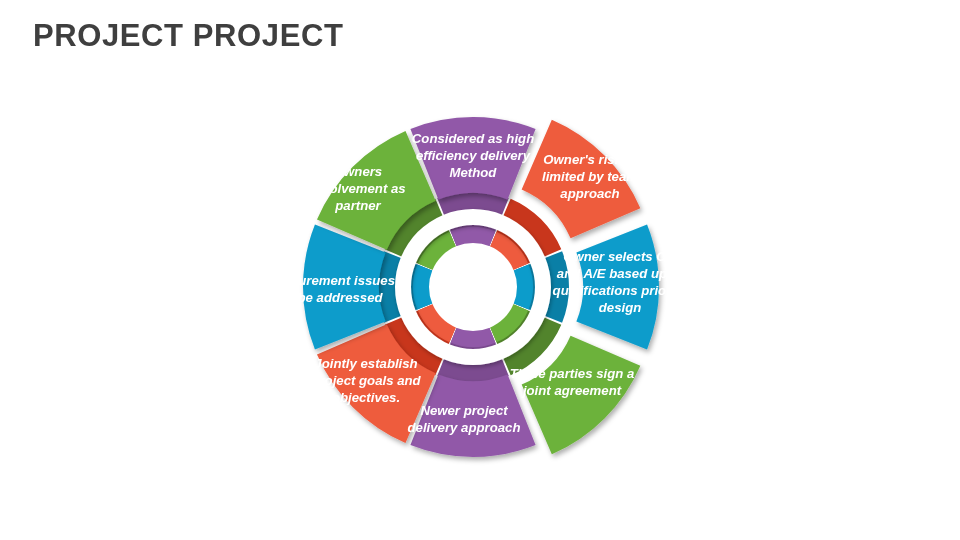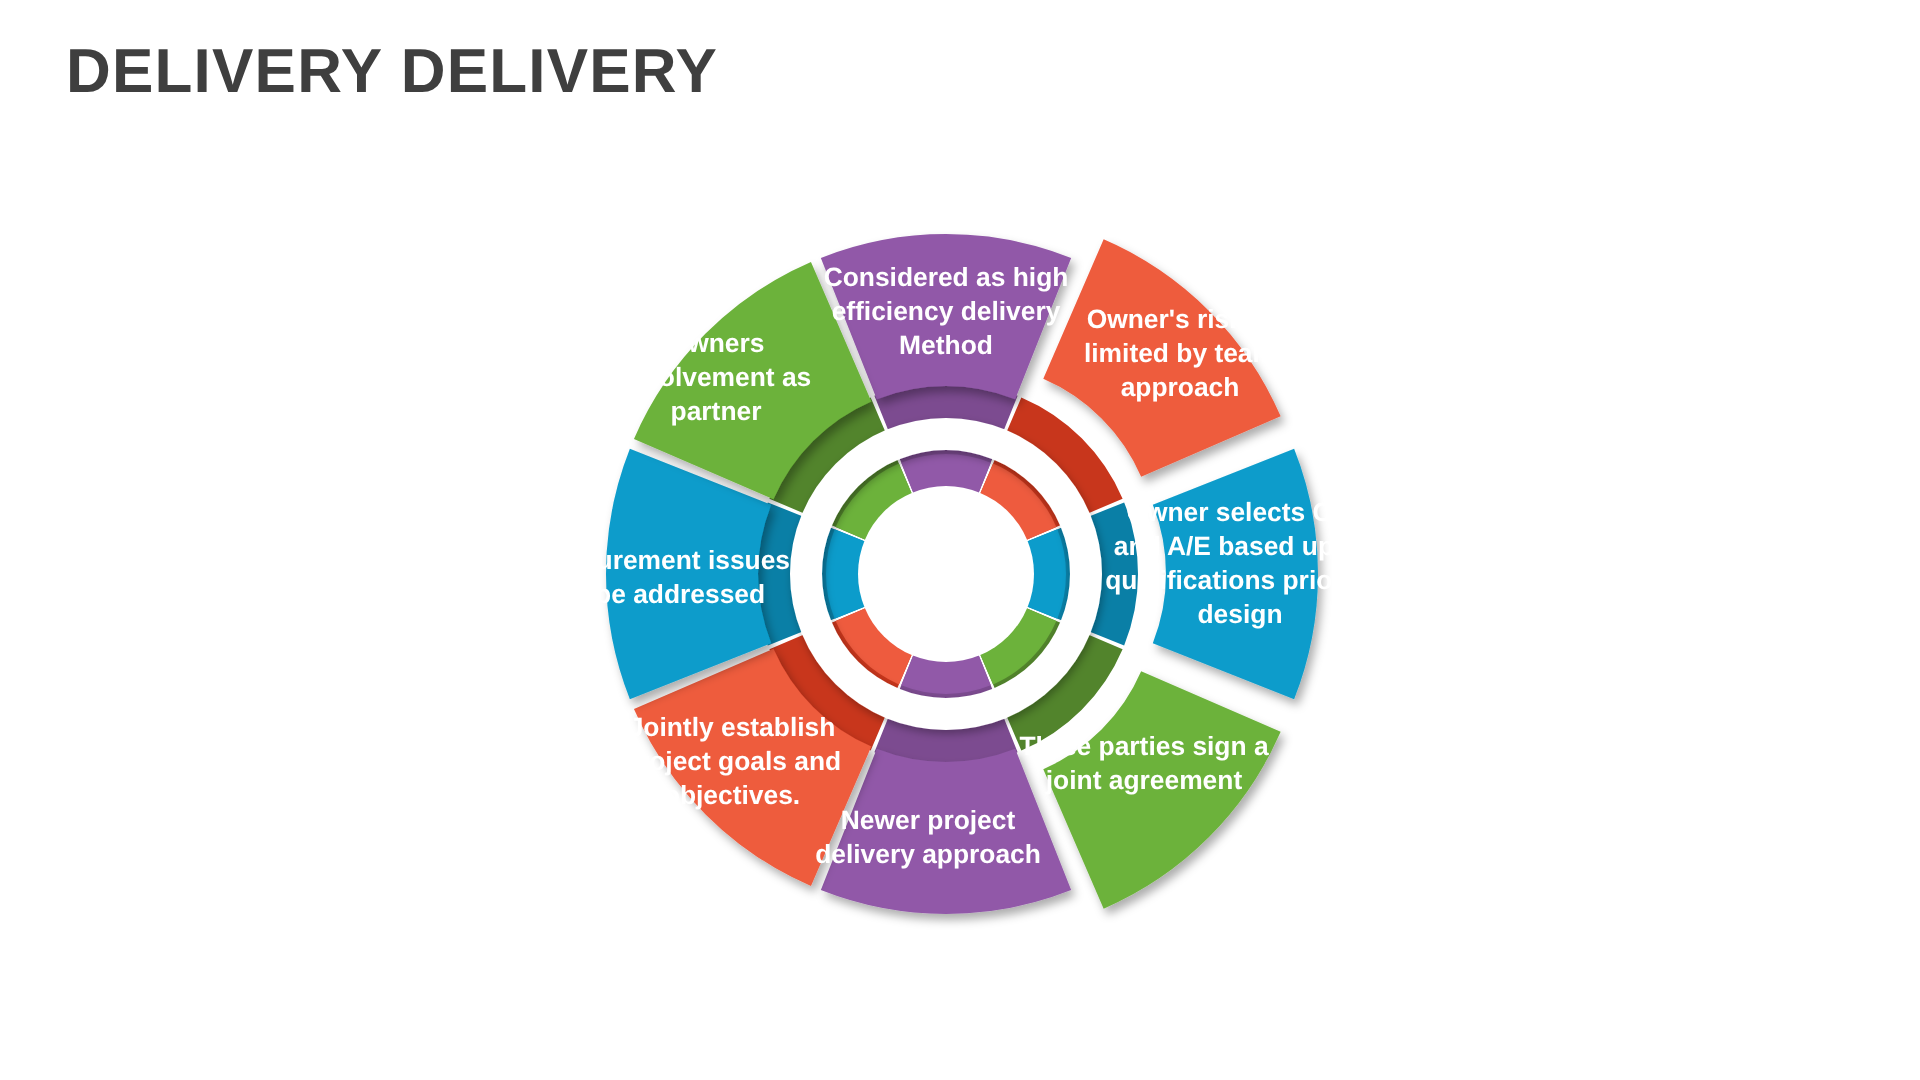--- a/index.html
+++ b/index.html
@@ -31,41 +31,42 @@
     color: #3f3f3f;
     font-family: "Liberation Sans", sans-serif;
     white-space: nowrap;
   }
   #wheel-wrap {
     position: absolute;
     left: 0;
     top: 0;
     width: 960px;
     height: 380px;
+    font-style: italic;
   }
   svg#wheel {
     display: block;
     width: 960px;
     height: 540px;
   }
   .seg-label {
     fill: #ffffff;
     font-family: "Liberation Sans", sans-serif;
     font-size: 13.2px;
     font-weight: bold;
     text-anchor: middle;
     dominant-baseline: middle;
   }
 </style>
 </head>
 <body>
 
 <div id="slide">
 
-  <div id="page-title">DELIVERY DELIVERY</div>
+  <div id="page-title">PROJECT PROJECT</div>
 
   <div id="wheel-wrap">
     <svg id="wheel" viewBox="0 0 960 540">
       <defs>
         <filter id="segShadow" x="-30%" y="-30%" width="170%" height="170%">
           <feDropShadow dx="2" dy="3" stdDeviation="2.4" flood-color="#000000" flood-opacity="0.32"></feDropShadow>
         </filter>
         <filter id="ringShadow" x="-40%" y="-40%" width="190%" height="190%">
           <feDropShadow dx="1" dy="2" stdDeviation="2" flood-color="#000000" flood-opacity="0.3"></feDropShadow>
         </filter>

